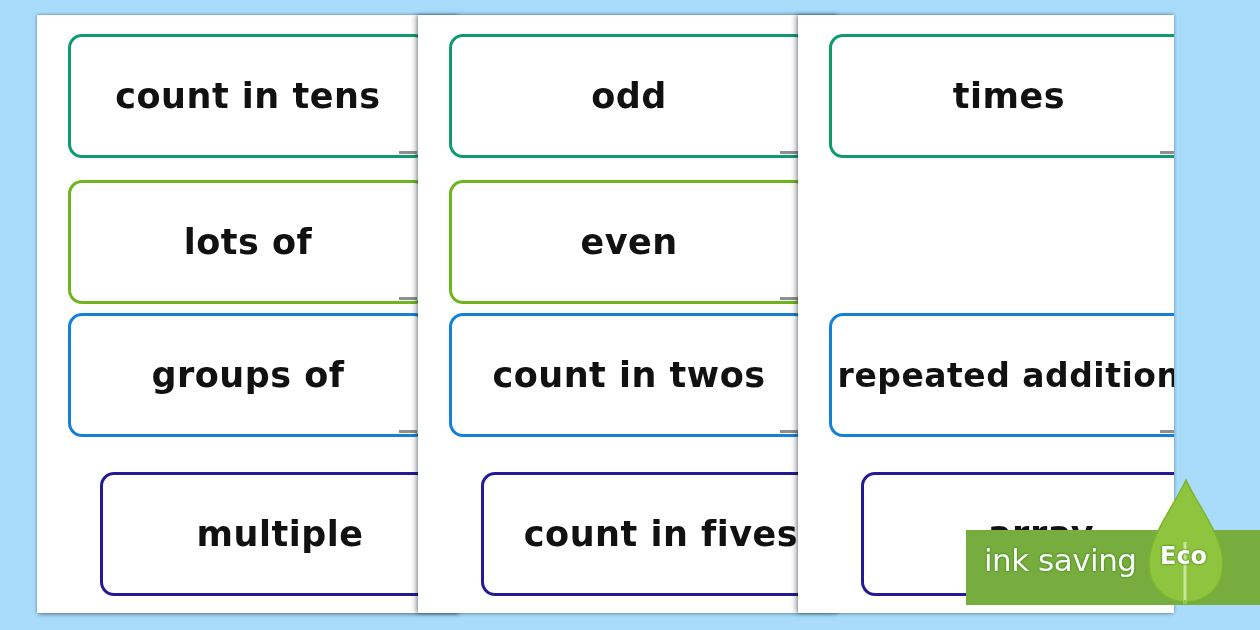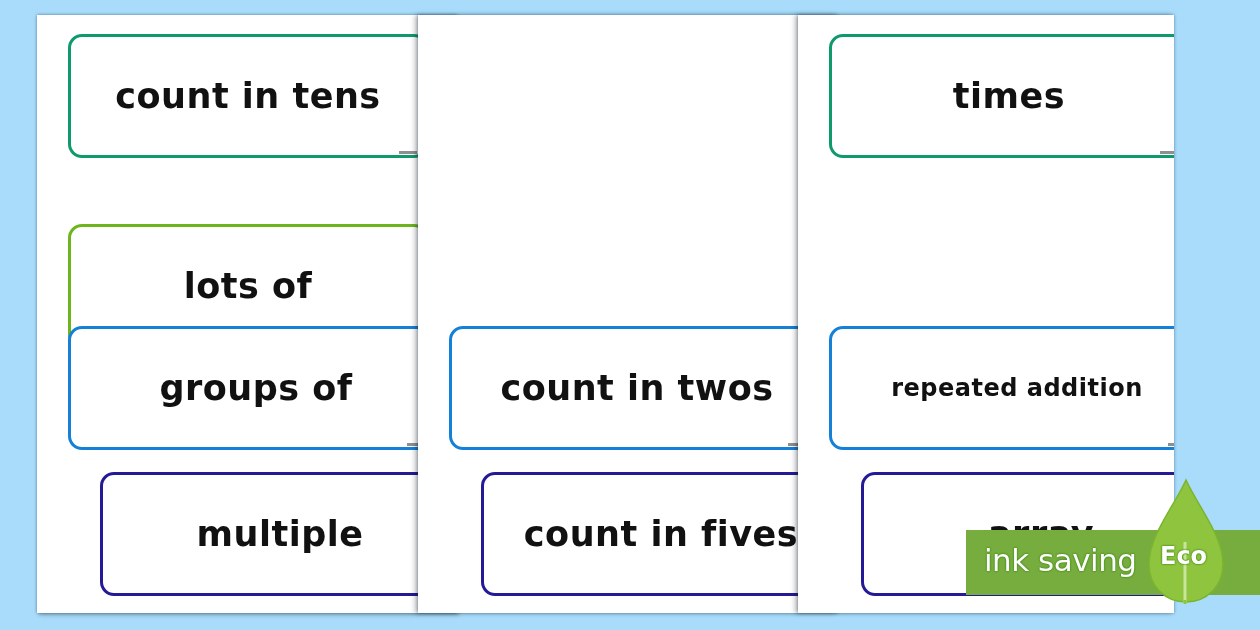--- a/index.html
+++ b/index.html
@@ -26,25 +26,25 @@
     .card .word {
       font-size:35px; font-weight:bold; color:#111;
       letter-spacing:0.5px; white-space:nowrap;
       font-family:"DejaVu Sans", sans-serif;
     }
     .card .mark {
       position:absolute; right:8px; bottom:1px; width:18px; height:3px;
       background:#333; opacity:0.55;
     }
     .row-0 { top:19px; }
-    .row-1 { top:165px;margin-top:44px; }
-    .row-2 { top:311px;padding-left:8px; }
+    .row-1 { top:165px; }
+    .row-2 { top:298px; }
     .row-3 { top:457px;margin-left:32px; }
     .eco-banner {
-      position:absolute; left:966px; top:530px; width:294px; height:65px;
+      position:absolute; left:966px; top:530px; width:294px; height:75px;
       background:#77ad3f; z-index:5;
     }
     .eco-label {
       position:absolute; left:18px; top:12px;
       color:#ffffff; font-size:31px; font-family:"DejaVu Sans", sans-serif;
       text-shadow: 0 0 2px #3f8a10, 0 0 2px #3f8a10;
       letter-spacing:-0.5px;
     }
     .eco-drop {
       position:absolute; left:1147px; top:478px; width:78px; height:126px; z-index:6;
@@ -72,37 +72,45 @@
       <span class="word">groups of</span>
       <span class="mark"></span>
     </div>
   <div class="card row-3" style="border-color:#251a96">
       <span class="word">multiple</span>
       <span class="mark"></span>
     </div>
 </div>
 
 <div class="page" id="page-2">
+  <div class="card row-0" style="border-color:#0f9a6e">
+      <span class="word">odd</span>
+      <span class="mark"></span>
+    </div>
+  <div class="card row-1" style="border-color:#6cb51d">
+      <span class="word">even</span>
+      <span class="mark"></span>
+    </div>
   <div class="card row-3" style="border-color:#251a96">
       <span class="word">count in fives</span>
       <span class="mark"></span>
     </div>
   <div class="card row-2" style="border-color:#1480d8">
       <span class="word">count in twos</span>
       <span class="mark"></span>
     </div>
 </div>
 
 <div class="page" id="page-3">
   <div class="card row-0" style="border-color:#0f9a6e">
       <span class="word">times</span>
       <span class="mark"></span>
     </div>
   <div class="card row-2" style="border-color:#1480d8">
-      <span class="word" style="font-size:24px">repeated addition</span>
+      <span class="word" style="font-size:33px">repeated addition</span>
       <span class="mark"></span>
     </div>
   <div class="card row-3" style="border-color:#251a96">
       <span class="word">array</span>
       <span class="mark"></span>
     </div>
 </div>
 
 <div class="eco-banner">
   <span class="eco-label">ink saving</span>

